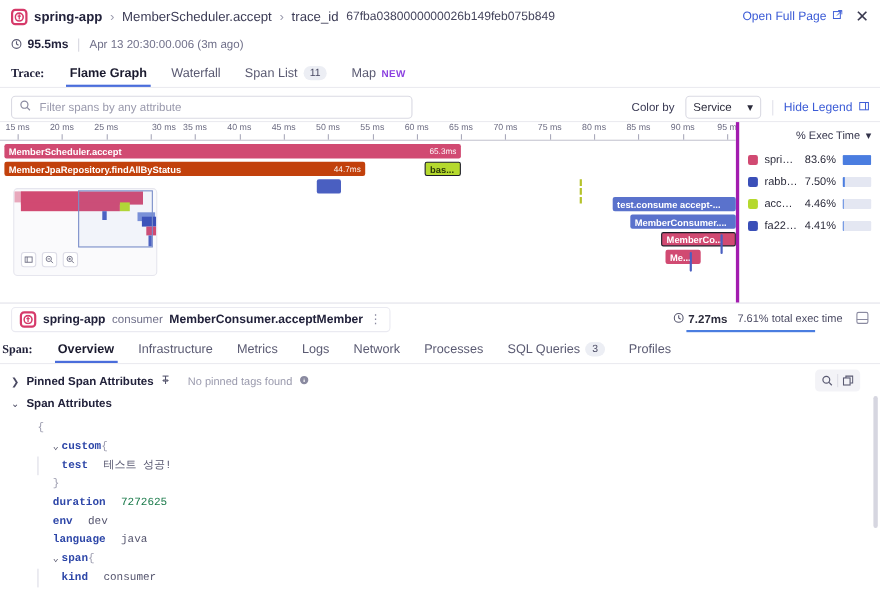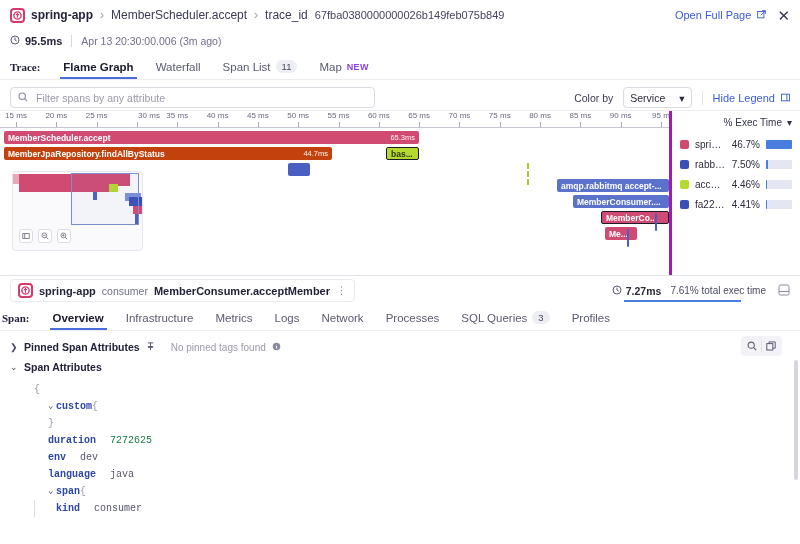--- a/index.html
+++ b/index.html
@@ -284,21 +284,21 @@
         </div>
         <div class="bar" style="left: 4px; top: 36px; width: 328px; background: #c2410c;">
           <span>MemberJpaRepository.findAllByStatus</span>
           <span class="dur">44.7ms</span>
         </div>
         <div class="bar sel" style="left: 386px; top: 36px; width: 33px; background: rgb(181, 217, 46); color: rgb(43, 58, 8);">
           <span>bas...</span>
         </div>
         <div class="bar thin" style="left: 288px; top: 52px; width: 22px; background: rgb(74, 95, 193);"></div>
         <div class="bar" style="left: 557px; top: 68px; width: 112px; background: rgb(90, 114, 204);">
-          <span>amqp.rabbitmq accept-...</span>
+          <span>test.consume accept-...</span>
         </div>
         <div class="bar" style="left: 573px; top: 84px; width: 96px; background: rgb(90, 114, 204);">
           <span>MemberConsumer....</span>
         </div>
         <div class="bar sel" style="left: 601px; top: 100px; width: 68px; background: rgb(209, 74, 114);">
           <span>MemberCo...</span>
         </div>
         <div class="bar" style="left: 605px; top: 116px; width: 32px; background: rgb(209, 74, 114);">
           <span>Me...</span>
         </div>
@@ -345,21 +345,21 @@
 
   <div id="legend">
     <div class="legend-head">
       <span>% Exec Time</span>
       <span>▾</span>
     </div>
     <div id="legend-rows">
         <div class="legend-row">
           <span class="sw" style="background:#d14a72"></span>
           <span class="lg-name">spring-app</span>
-          <span class="lg-pct">46.7%</span>
+          <span class="lg-pct">83.6%</span>
           <span class="lg-bar">
             <i style="width:100%"></i>
           </span>
         </div>
         <div class="legend-row">
           <span class="sw" style="background:#3a4fb8"></span>
           <span class="lg-name">rabbitmq</span>
           <span class="lg-pct">7.50%</span>
           <span class="lg-bar">
             <i style="width:9%"></i>
@@ -484,20 +484,21 @@
       <svg width="10" height="10" viewBox="0 0 10 10">
           <rect x="0.8" y="2.6" width="6" height="6.4" fill="none" stroke="#5a5a72" stroke-width="1"></rect>
           <path d="M3 2.6 V0.9 H9.2 V7.2 H7" fill="none" stroke="#5a5a72" stroke-width="1"></path>
         </svg>
     </span>
   </div>
 
   <div class="json" id="json-body">
       <div class="jline"><span class="j-ind" style="width:0px"></span><span class="j-brace">{</span></div>
       <div class="jline"><span class="j-ind" style="width:14px"></span><span class="caret">⌄</span> <span class="j-key-b">custom</span> <span class="j-brace">{</span></div>
+      <div class="jline"><span class="j-guide"></span><span class="j-ind" style="width:14px"></span><span class="j-key-b">test</span><span style="display:inline-block;width:14px"></span><span class="j-str">테스트 성공!</span></div>
       <div class="jline"><span class="j-ind" style="width:14px"></span><span class="j-brace">}</span></div>
       <div class="jline"><span class="j-ind" style="width:14px"></span><span class="j-key-b">duration</span><span style="display:inline-block;width:14px"></span><span class="j-num">7272625</span></div>
       <div class="jline"><span class="j-ind" style="width:14px"></span><span class="j-key-b">env</span><span style="display:inline-block;width:14px"></span><span class="j-str">dev</span></div>
       <div class="jline"><span class="j-ind" style="width:14px"></span><span class="j-key-b">language</span><span style="display:inline-block;width:14px"></span><span class="j-str">java</span></div>
       <div class="jline"><span class="j-ind" style="width:14px"></span><span class="caret">⌄</span> <span class="j-key-b">span</span> <span class="j-brace">{</span></div>
       <div class="jline"><span class="j-guide"></span><span class="j-ind" style="width:14px"></span><span class="j-key-b">kind</span><span style="display:inline-block;width:14px"></span><span class="j-str">consumer</span></div>
     </div>
 </div>
 
 <div id="scrollbar"></div>

